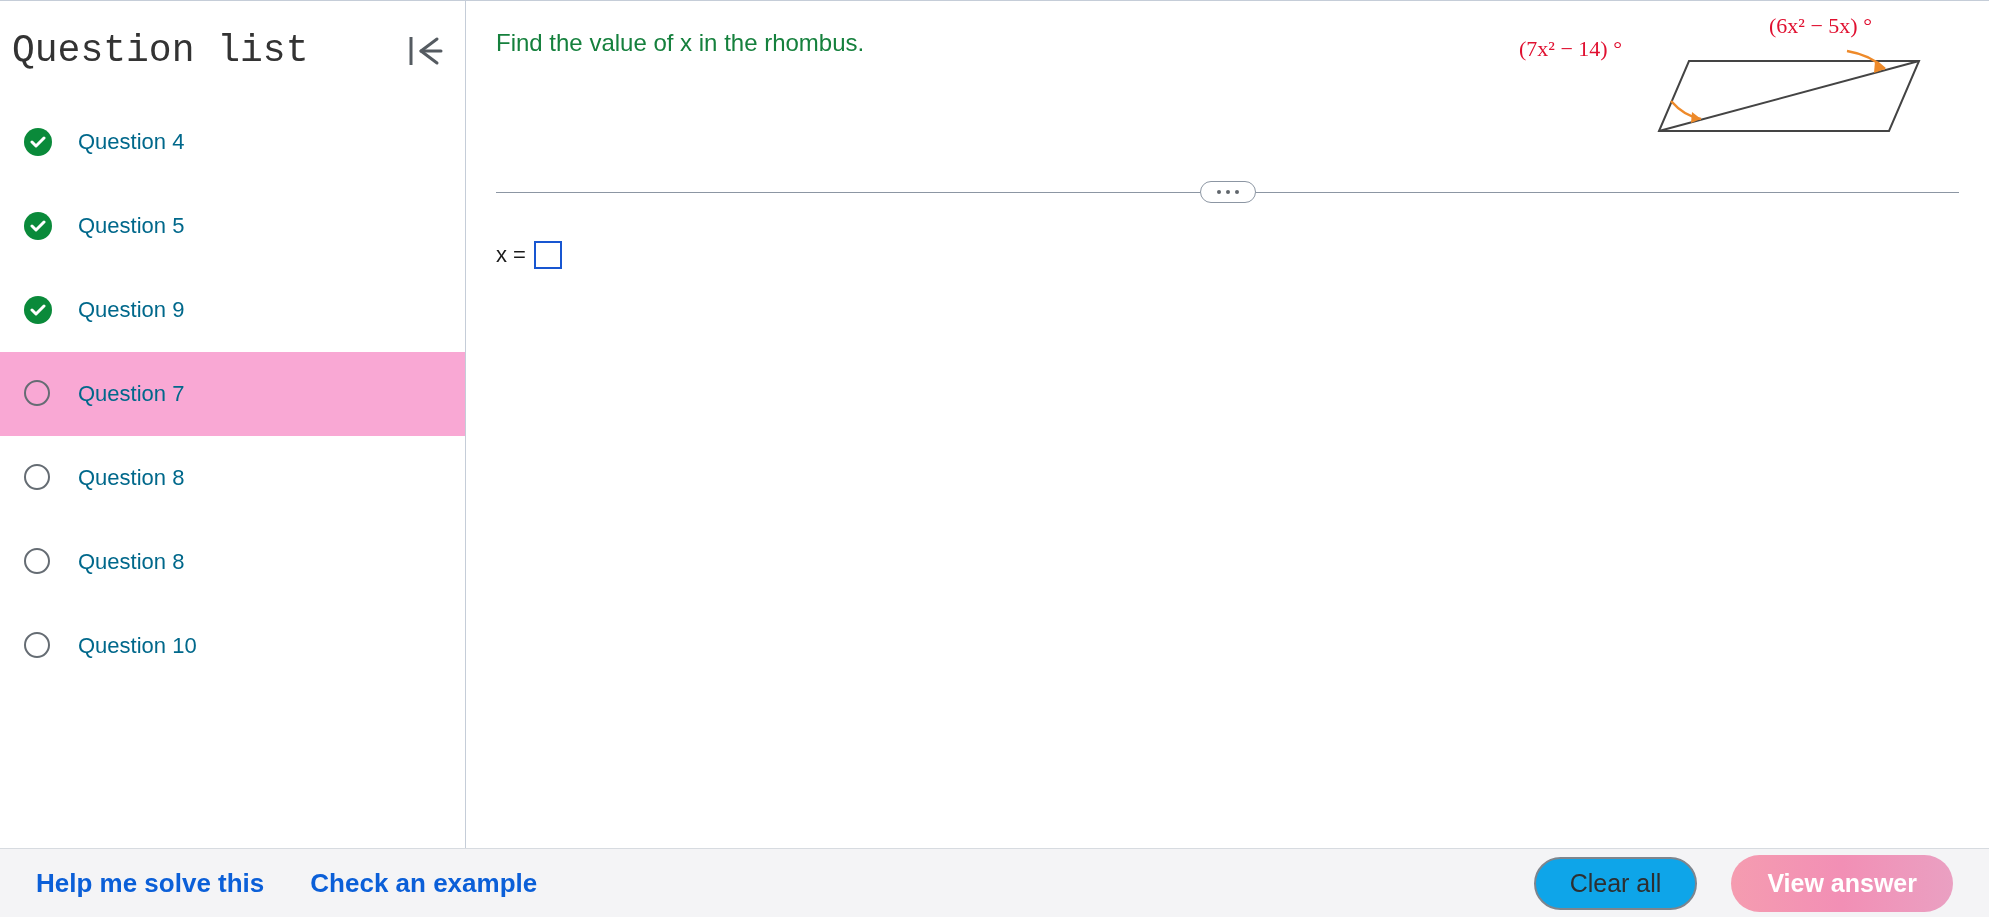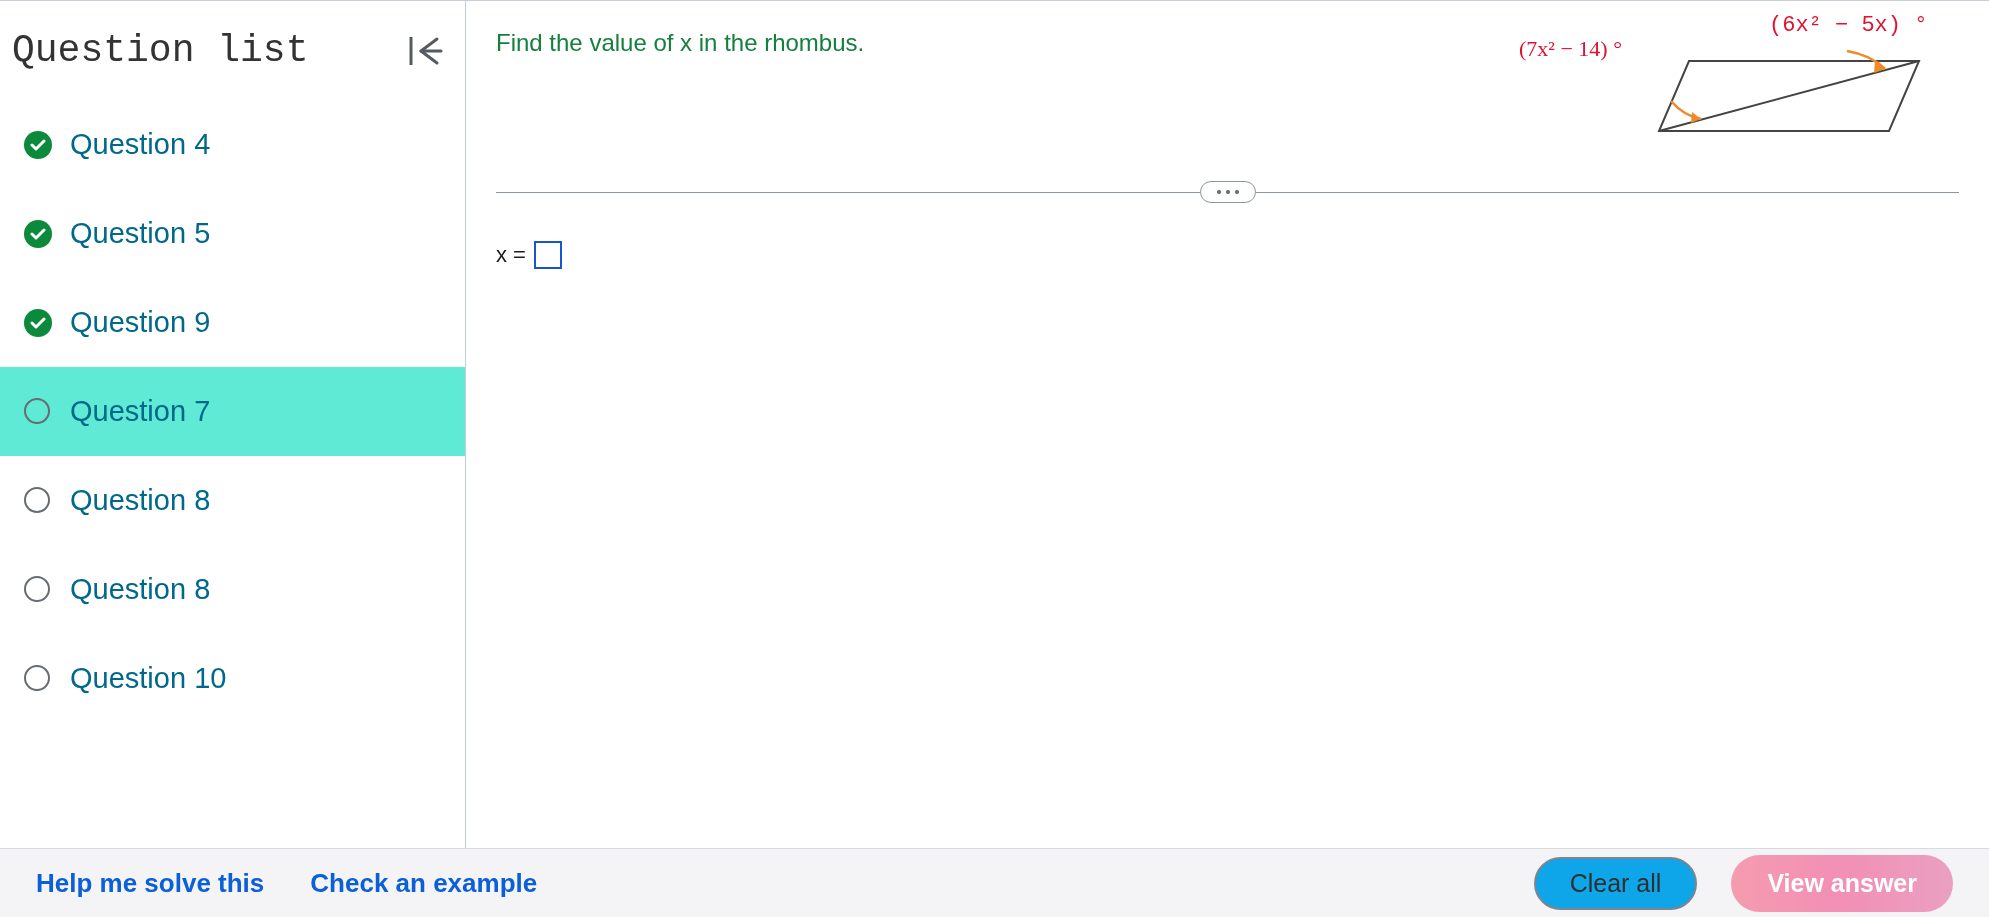--- a/index.html
+++ b/index.html
@@ -47,21 +47,21 @@
     overflow-y: auto;
   }
   .question-item {
     display: flex;
     align-items: center;
     padding: 28px 20px 28px 24px;
     cursor: pointer;
     gap: 18px;
   }
   .question-item.active {
-    background: #5eead4;
+    background: #f9a8d4;
   }
   .status-icon {
     width: 28px;
     height: 28px;
     flex-shrink: 0;
   }
   .status-check {
     width: 28px;
     height: 28px;
     border-radius: 50%;
@@ -71,22 +71,23 @@
     justify-content: center;
   }
   .status-empty {
     width: 26px;
     height: 26px;
     border-radius: 50%;
     border: 2.5px solid #656c73;
     background: transparent;
   }
   .question-label {
-    font-size: 29px;
+    font-size: 22px;
     color: #00688b;
+    margin-left: 8px;
   }
   .main {
     flex: 1;
     position: relative;
     padding: 28px 30px;
   }
   .prompt {
     font-size: 24px;
     color: #15803d;
   }
@@ -286,21 +287,21 @@
         <polygon points="50,120 280,120 310,50 80,50" fill="none" stroke="#444" stroke-width="2"></polygon>
         <line x1="50" y1="120" x2="310" y2="50" stroke="#444" stroke-width="2"></line>
 
         <path d="M 62 90 Q 75 105 92 108" fill="none" stroke="#ee8a2a" stroke-width="2.5"></path>
         <polygon points="92,108 83,101 82,112" fill="#ee8a2a"></polygon>
 
         <path d="M 238 40 Q 262 44 276 58" fill="none" stroke="#ee8a2a" stroke-width="2.5"></path>
         <polygon points="276,58 266,50 265,62" fill="#ee8a2a"></polygon>
       </svg>
       <div class="angle-label" style="left:-90px; top:25px;">(7x² − 14) °</div>
-      <div class="angle-label" style="left:160px; top:2px;font-family:Liberation Mono, monospace;">(6x² − 5x) °</div>
+      <div class="angle-label" style="left:160px; top:2px;">(6x² − 5x) °</div>
     </div>
 
     <div class="divider-row">
       <div class="divider-line"></div>
       <div class="divider-pill">
         <span></span>
           <span></span>
           <span></span>
       </div>
       <div class="divider-line"></div>

